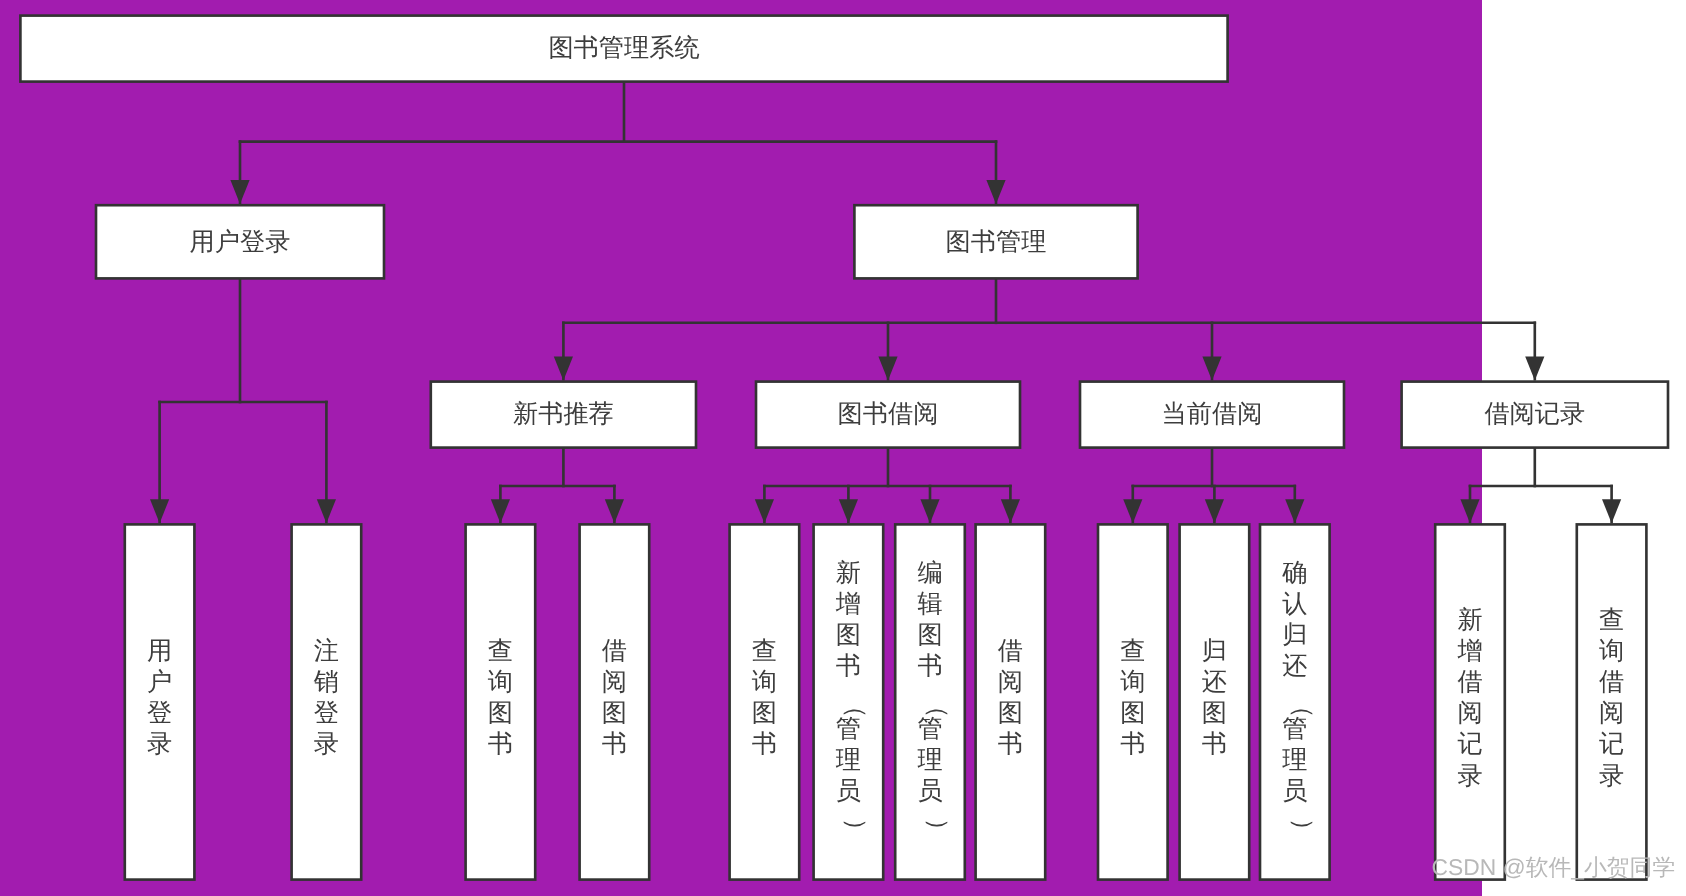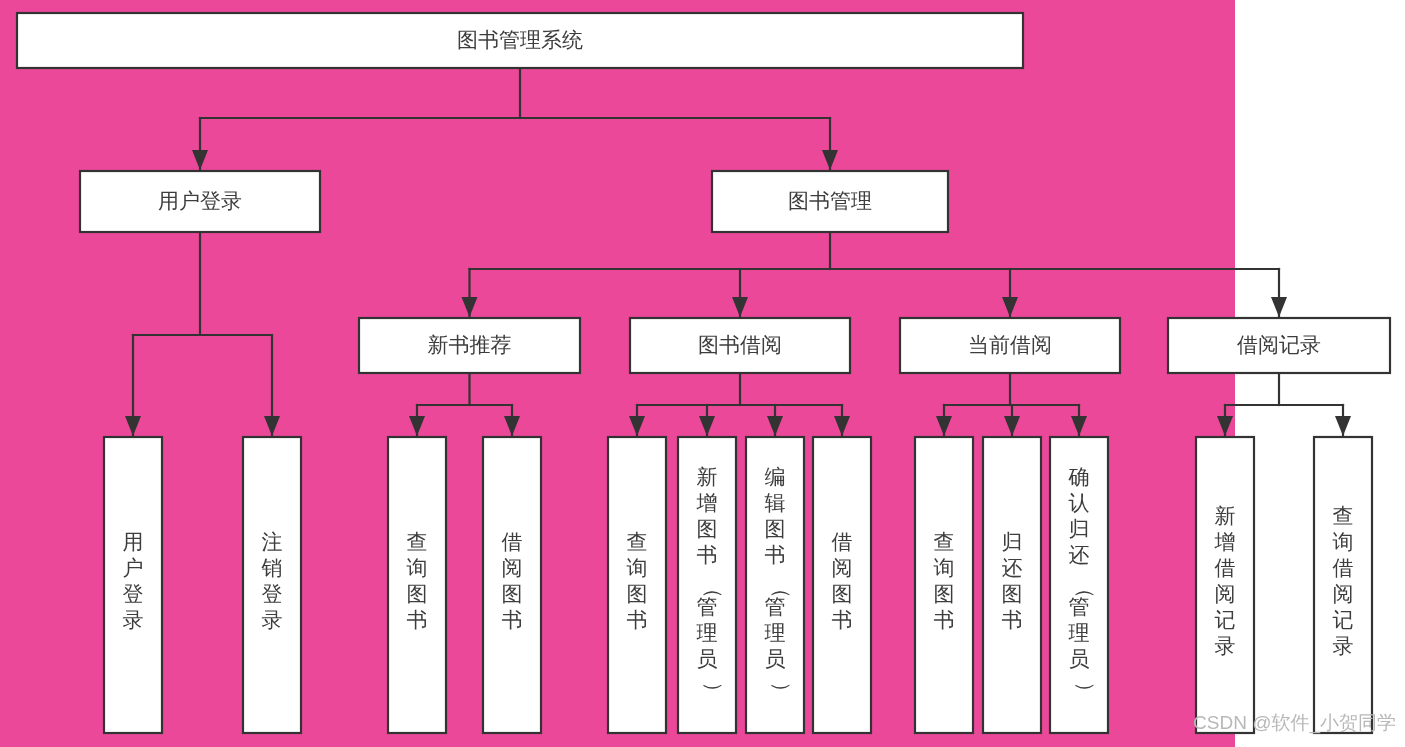--- a/index.html
+++ b/index.html
@@ -11,21 +11,21 @@
     width: 1405px;
     height: 747px;
     font-family: "Liberation Sans", "DejaVu Sans", sans-serif;
     overflow: hidden;
     position: relative;
   }
   #diagram-root {
     position: relative;
     width: 1235px;
     height: 747px;
-    background: #ec4899;
+    background: #a21caf;
     text-decoration: underline;
   }
   svg#diagram-svg {
     position: absolute;
     left: 0;
     top: 0;
     width: 1405px;
     height: 747px;
     display: block;
   }

